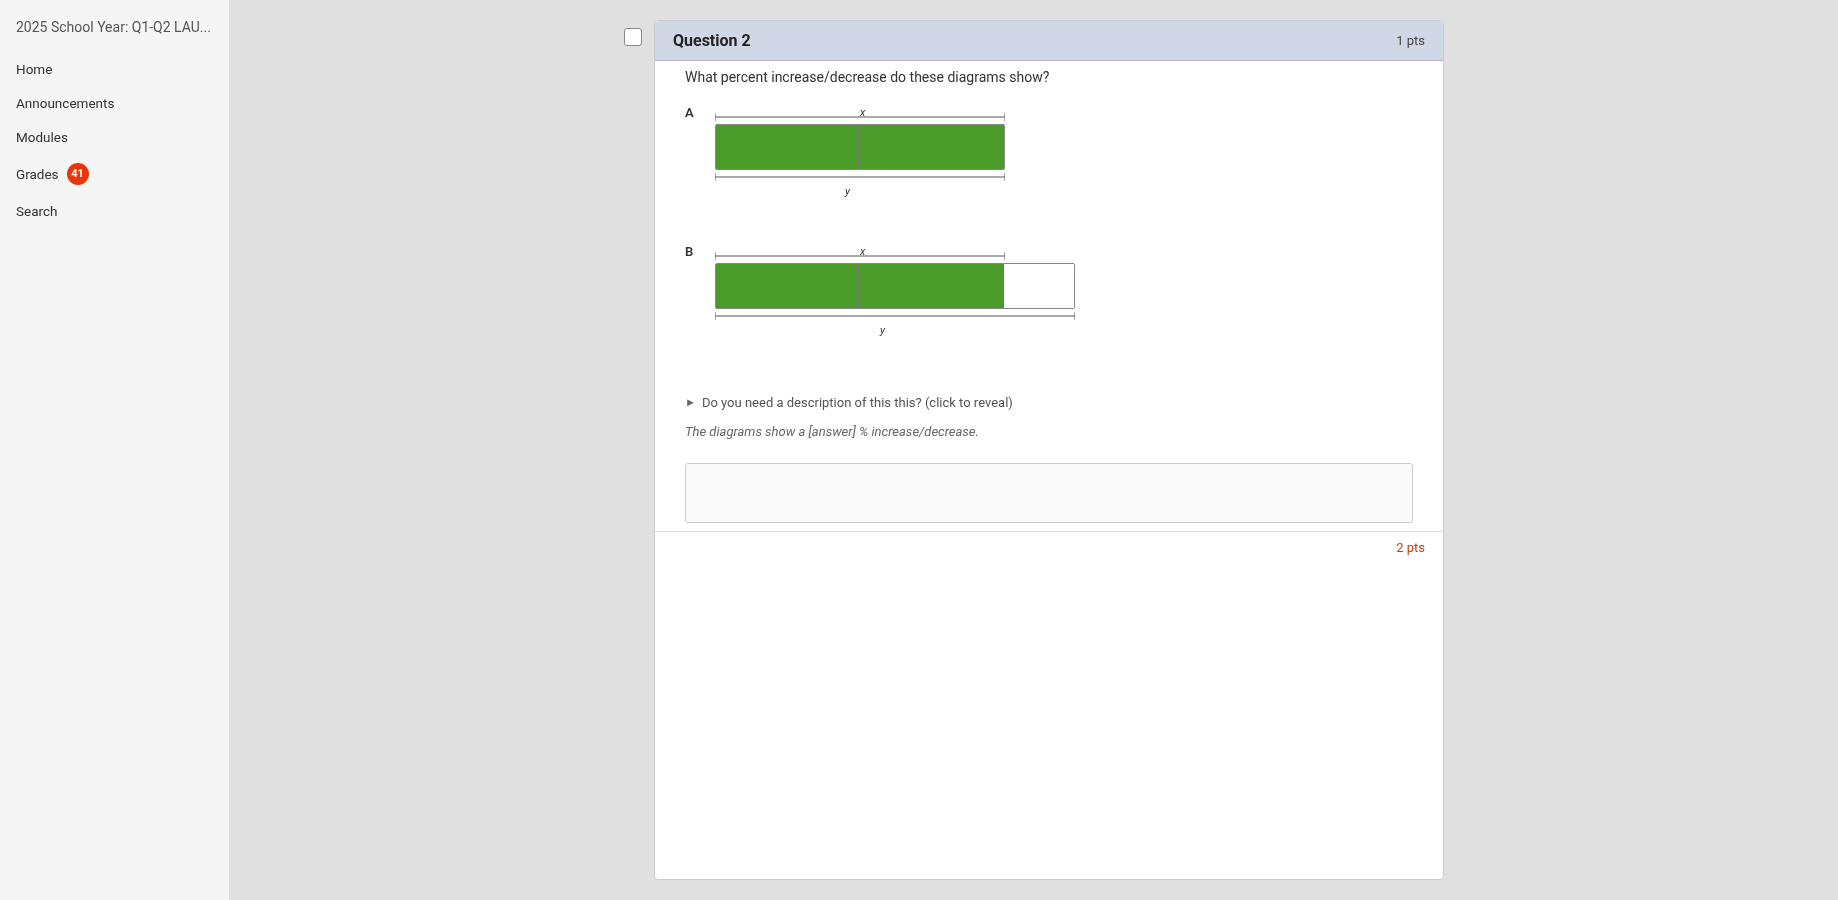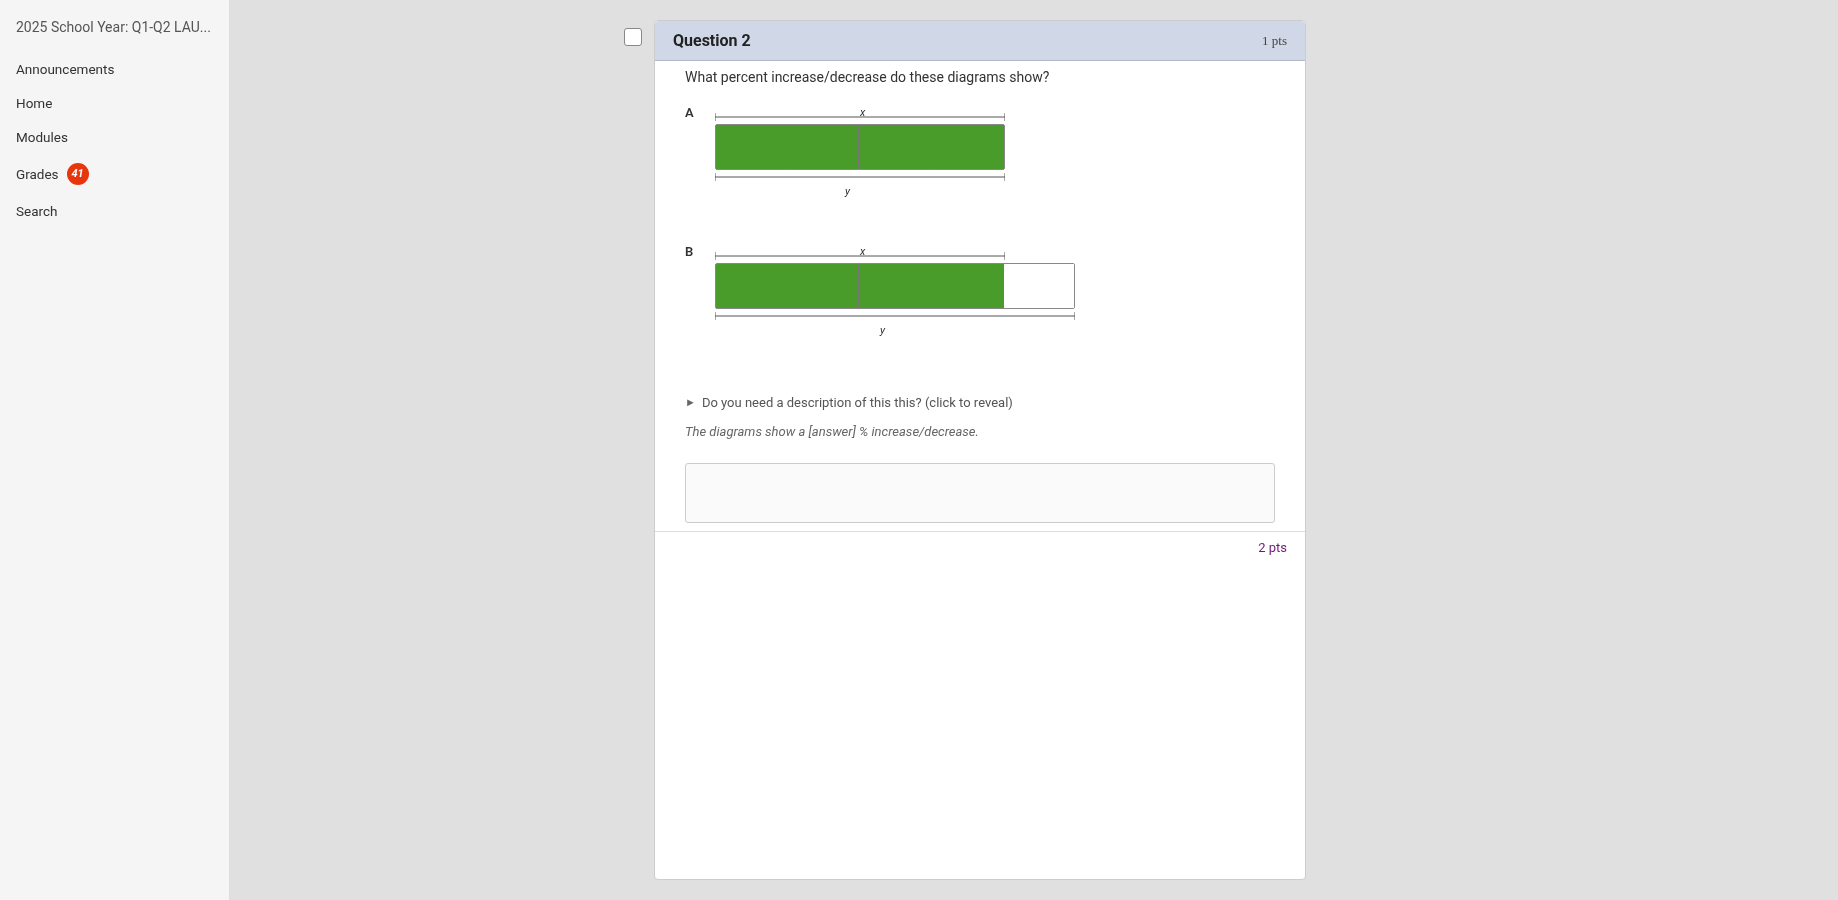--- a/index.html
+++ b/index.html
@@ -41,38 +41,37 @@
       color: white;
       border-radius: 50%;
       width: 22px;
       height: 22px;
       font-size: 11px;
       display: flex;
       align-items: center;
       justify-content: center;
       margin-left: 8px;
       font-weight: bold;
-      font-style: italic;
     }
 
     
     .main-content {
       flex: 1;
       background: #e0e0e0;
       display: flex;
       justify-content: center;
       padding: 20px 30px;
       overflow-y: auto;
     }
 
     .question-container {
       background: white;
       border: 1px solid #ccc;
       border-radius: 4px;
-      width: 652px;
+      width: 790px;
       max-width: 100%;
     }
 
     
     .question-header {
       background: #d0d8e8;
       padding: 10px 18px;
       display: flex;
       justify-content: space-between;
       align-items: center;
@@ -80,21 +79,20 @@
       border-radius: 4px 4px 0 0;
     }
     .question-title {
       font-size: 16px;
       font-weight: 700;
       color: #222;
     }
     .question-pts {
       font-size: 13px;
       color: #444;
-      font-family: Liberation Serif, serif;
     }
 
     
     .question-body {
       padding: 8px 30px;
     }
 
     .question-text {
       font-size: 14px;
       color: #333;
@@ -187,21 +185,21 @@
       padding: 12px;
       min-height: 60px;
       background: #fafafa;
     }
 
     
     .question-footer {
       text-align: right;
       padding: 8px 18px;
       font-size: 13px;
-      color: #701a75;
+      color: #c2410c;
       border-top: 1px solid #ddd;
     }
 
     .checkbox-area {
       width: 30px;
       display: flex;
       align-items: flex-start;
       padding-top: 8px;
       flex-shrink: 0;
     }
@@ -221,24 +219,24 @@
       max-width: 100%;
     }
   </style>
 </head>
 <body>
 
 <div class="sidebar">
   <div class="sidebar-course-title">2025 School Year: Q1-Q2 LAU...</div>
   <nav>
     <a class="sidebar-nav-item">
+      <span>Home</span>
+    </a>
+    <a class="sidebar-nav-item">
       <span>Announcements</span>
-    </a>
-    <a class="sidebar-nav-item">
-      <span>Home</span>
     </a>
     <a class="sidebar-nav-item">
       <span>Modules</span>
     </a>
     <a class="sidebar-nav-item">
       <span>Grades</span>
       <span class="badge">41</span>
     </a>
     <a class="sidebar-nav-item">
       <span>Search</span>

